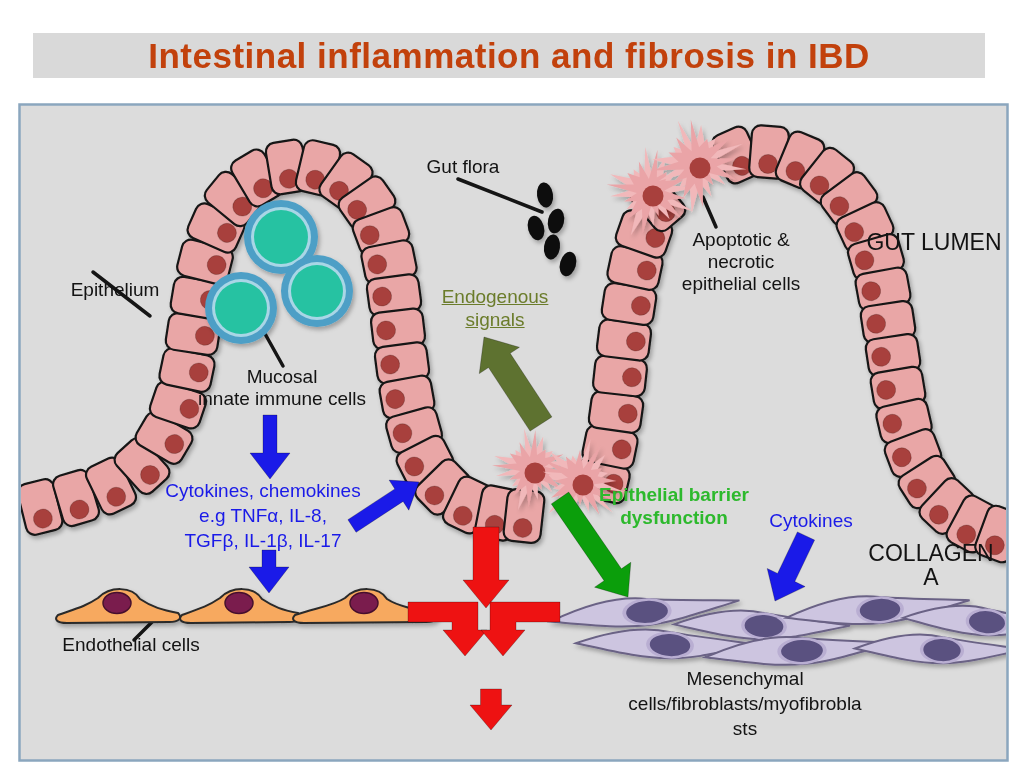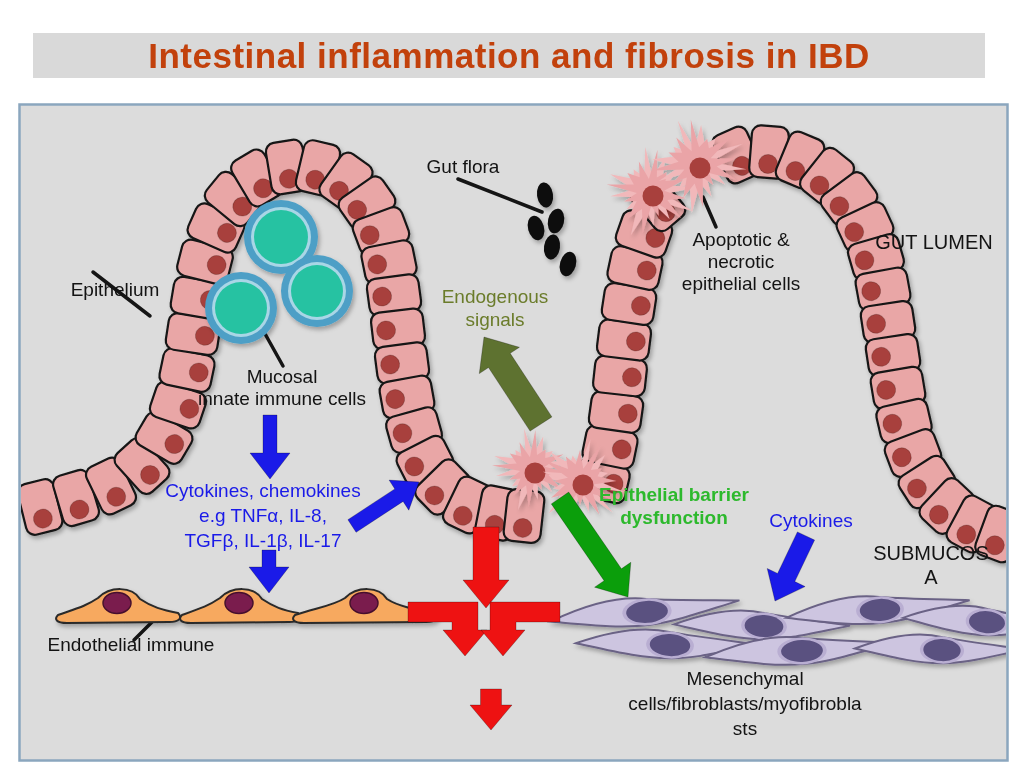--- a/index.html
+++ b/index.html
@@ -15,24 +15,24 @@
   .title {
     font-size:35px; font-weight:bold; line-height:46px; color:#c2410c;
     letter-spacing:0.5px;
   }
   svg.diagram { position:absolute; left:0; top:0; }
   .lbl {
     position:absolute; font-size:19px; line-height:22px; color:#131313;
     text-align:center; white-space:nowrap;
   }
   .lbl div { white-space:nowrap; }
-  .sz20 { font-size:20px; line-height:24px; }
+  .sz20 { font-size:23px; line-height:24px; }
   .blue  { color:var(--blue,#1a1ae8); }
   .green { color:var(--green-text,#2db92d); }
-  .olive { color:var(--olive-text,#6b7c2b); }
+  .olive { color:var(--olive-text,#6b7c2b);text-decoration:underline; }
   .redbig { color:var(--red,#ee1212); font-size:25px; font-weight:bold; line-height:25px; }
   .lh25 { line-height:25px; }
   .lh23 { line-height:23px; }
 </style>
 </head>
 <body>
 
 <div class="stage">
 
   <svg class="diagram" id="svg" width="1024" height="768" viewBox="0 0 1024 768">
@@ -445,25 +445,25 @@
   </div>
 
   <div class="lbl green lh23" style="left:564px; top:483px; width:220px;font-weight:bold;">
     <div>Epithelial barrier</div>
     <div>dysfunction</div>
   </div>
 
   <div class="lbl blue" style="left:731px; top:510px; width:160px;">Cytokines</div>
 
   <div class="lbl sz20" style="left:841px; top:541px; width:180px;">
-    <div>SUBMUCOS</div>
+    <div>COLLAGEN</div>
     <div>A</div>
   </div>
 
-  <div class="lbl" style="left:21px; top:634px; width:220px;">Endothelial immune</div>
+  <div class="lbl" style="left:21px; top:634px; width:220px;">Endothelial cells</div>
 
 
   <div class="lbl redbig" style="left:363px; top:733px; width:240px;margin-top:39px;">FIBROSIS</div>
 
   <div class="lbl lh25" style="left:585px; top:666px; width:320px;">
     <div>Mesenchymal</div>
     <div>cells/fibroblasts/myofibrobla</div>
     <div>sts</div>
   </div>
 

